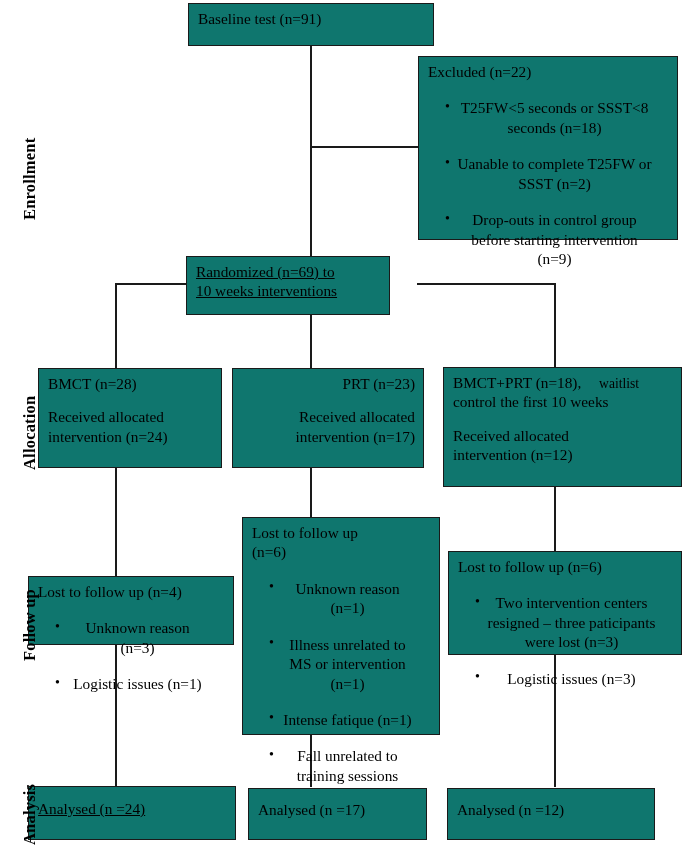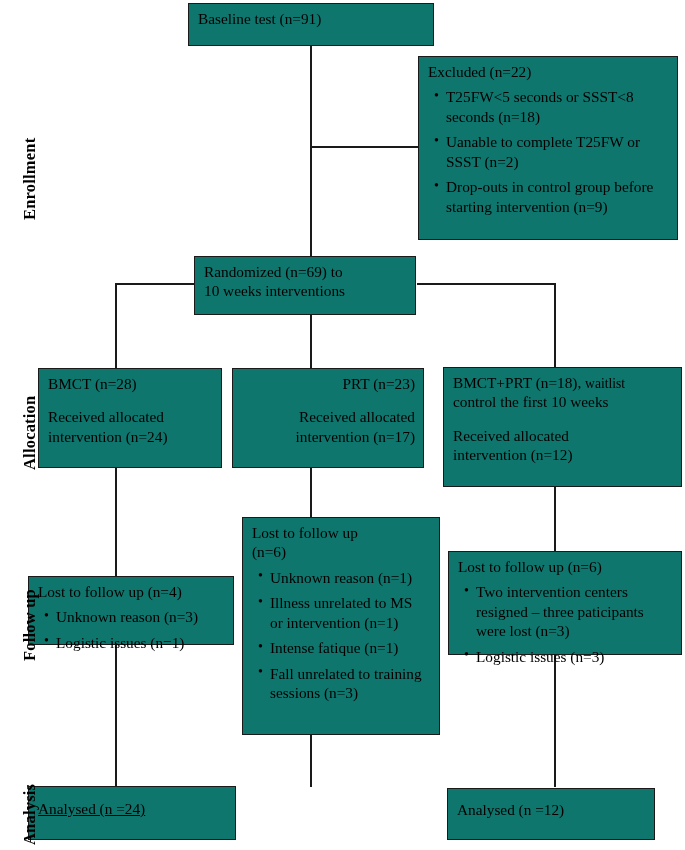--- a/index.html
+++ b/index.html
@@ -29,32 +29,34 @@
     z-index: 3;
   }
   .box p {
     margin: 0;
   }
   .box p.gap {
     margin-top: 14px;
   }
   .small {
     font-size: 13.6px;
+    margin-left: 14px;
   }
 
   
   ul.bullets {
     margin: 0;
     padding: 0;
     list-style: none;
   }
   ul.bullets li {
     position: relative;
     padding-left: 12px;
-    margin: 6px;
+    margin: 17px;
+    text-align: center;
   }
   ul.bullets li::before {
     content: "\2022";
     position: absolute;
     left: 0;
     top: -0.5px;
     font-size: 14px;
     line-height: inherit;
   }
 
@@ -114,21 +116,21 @@
 
   <div class="box" style="left:418px; top:56px; width:260px; height:184px;">
     <p>Excluded (n=22)</p>
     <ul class="bullets">
       <li>T25FW&lt;5 seconds or SSST&lt;8 seconds (n=18)</li>
       <li>Uanable to complete T25FW or SSST (n=2)</li>
       <li>Drop-outs in control group before starting intervention (n=9)</li>
     </ul>
   </div>
 
-  <div class="box" style="left:194px; top:256px; width:222px; height:59px;">
+  <div class="box" style="left:186px; top:256px; width:204px; height:59px;text-decoration:underline;">
     <p>Randomized (n=69) to</p>
     <p>10 weeks interventions</p>
   </div>
 
   <div class="box" style="left:38px; top:368px; width:184px; height:100px;">
     <p>BMCT (n=28)</p>
     <p class="gap">Received allocated</p>
     <p>intervention (n=24)</p>
   </div>
 
@@ -169,18 +171,21 @@
     <ul class="bullets">
       <li>Two intervention centers resigned – three paticipants were lost (n=3)</li>
       <li>Logistic issues (n=3)</li>
     </ul>
   </div>
 
   <div class="box" style="left:28px; top:786px; width:208px; height:54px; padding-top:12px;text-decoration:underline;">
     <p>Analysed (n =24)</p>
   </div>
 
+  <div class="box" style="left:248px; top:788px; width:179px; height:52px; padding-top:11px;">
+    <p>Analysed (n =17)</p>
+  </div>
 
   <div class="box" style="left:447px; top:788px; width:208px; height:52px; padding-top:11px;">
     <p>Analysed (n =12)</p>
   </div>
 
 </div>
 
 </body></html>

